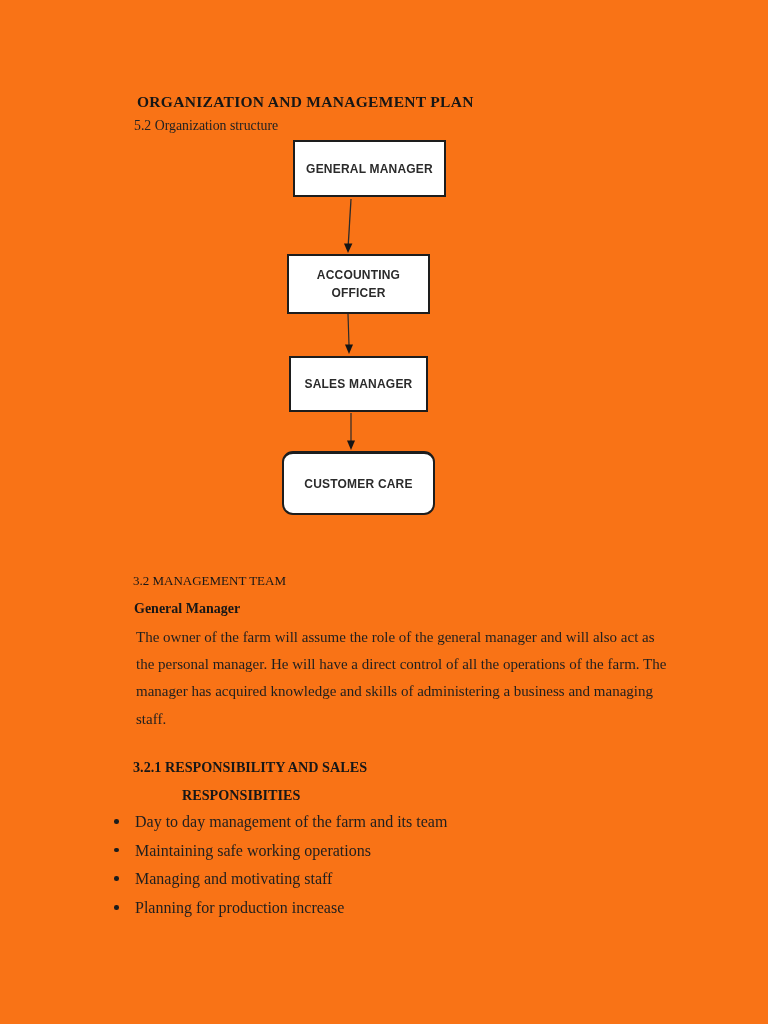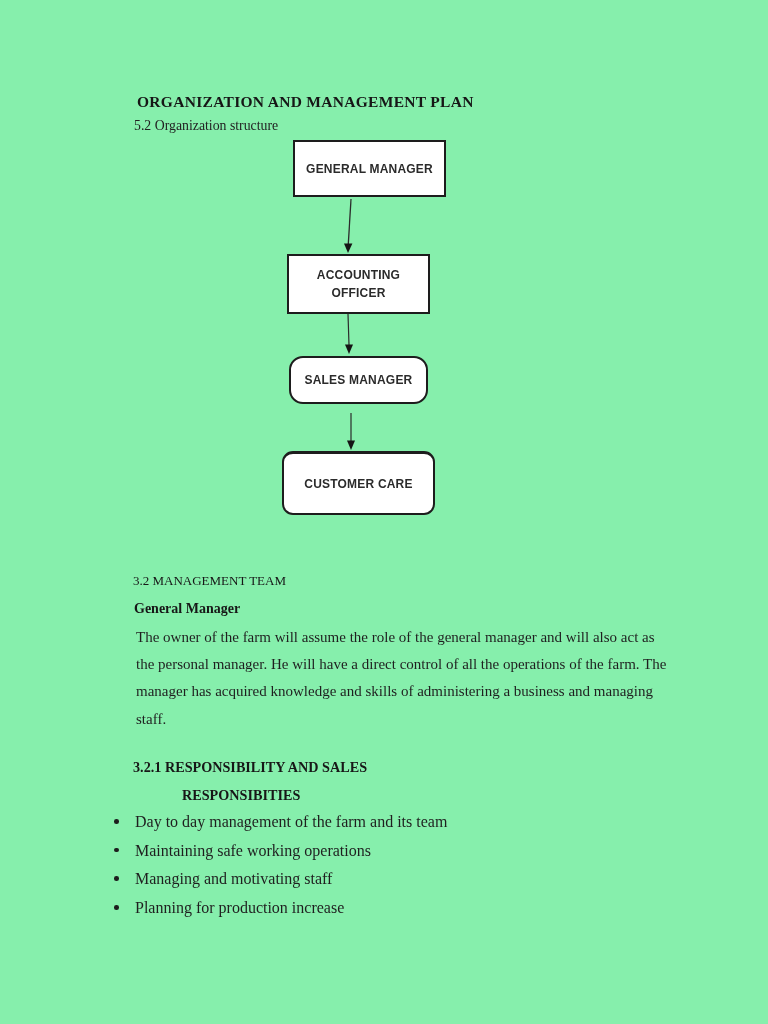--- a/index.html
+++ b/index.html
@@ -3,21 +3,21 @@
 <meta charset="utf-8">
 <style>
   html, body { margin: 0; padding: 0; }
   body {
     width: 768px; height: 1024px; background: #ffffff;
     font-family: "Liberation Serif", serif;
     -webkit-font-smoothing: antialiased;
   }
   .page {
     position: relative; width: 768px; height: 1024px;
-    background: #86efac; color: #1c1c1c; overflow: hidden;
+    background: #f97316; color: #1c1c1c; overflow: hidden;
   }
   .abs { position: absolute; }
 
   .doc-title {
     left: 137px; top: 93px;
     font-size: 15.5px; font-weight: bold; letter-spacing: 0.3px;
     color: #161616; white-space: nowrap;
   }
   .doc-subtitle {
     left: 134px; top: 118px;
@@ -32,21 +32,21 @@
     display: flex; align-items: center; justify-content: center;
     text-align: center;
     font-family: "Liberation Sans", sans-serif;
     font-weight: bold; font-size: 12px; letter-spacing: 0.2px;
     line-height: 18px; color: #2b2b2b;
     white-space: pre-line;
     box-sizing: border-box;
   }
   .box-gm  { left: 293px; top: 140px; width: 153px; height: 57px; }
   .box-acc { left: 287px; top: 254px; width: 143px; height: 60px; border-bottom-width: 2.5px; }
-  .box-sm  { left: 289px; top: 356px; width: 139px; height: 48px; border-radius: 14px; }
+  .box-sm  { left: 289px; top: 356px; width: 139px; height: 56px; }
   .box-cc  { left: 282px; top: 451px; width: 153px; height: 64px; border-top-width: 3.5px; border-radius: 11px; }
 
   .arrow-svg { position: absolute; overflow: visible; }
   .arrow-1 { left: 342px; top: 199px; }
   .arrow-2 { left: 342px; top: 314px; }
   .arrow-3 { left: 345px; top: 413px; }
 
   
   .h-mgmt {
     left: 133px; top: 573px;

